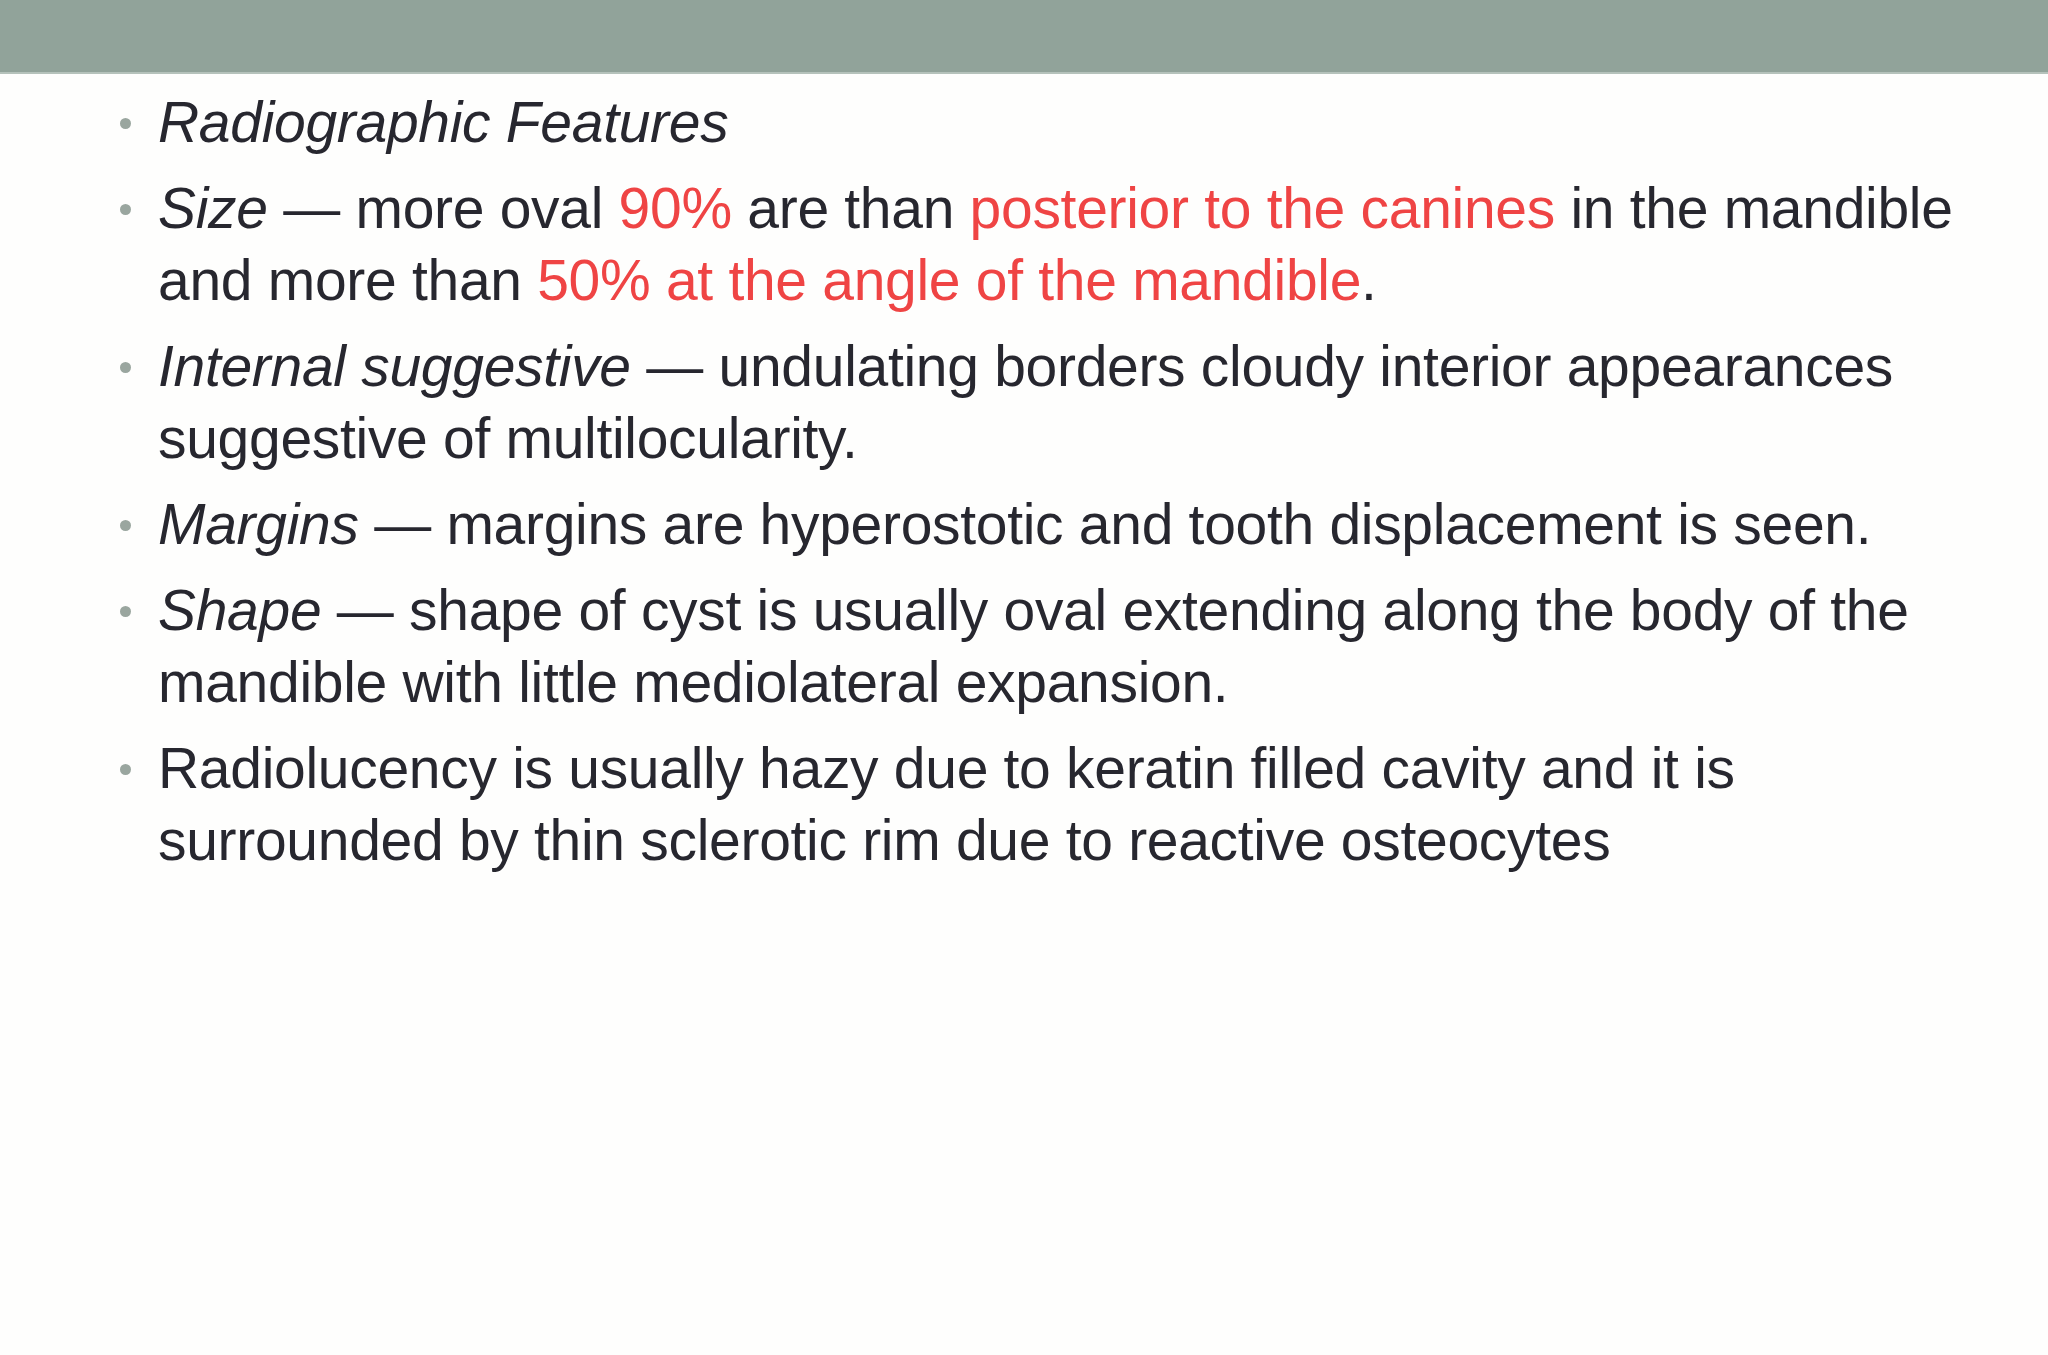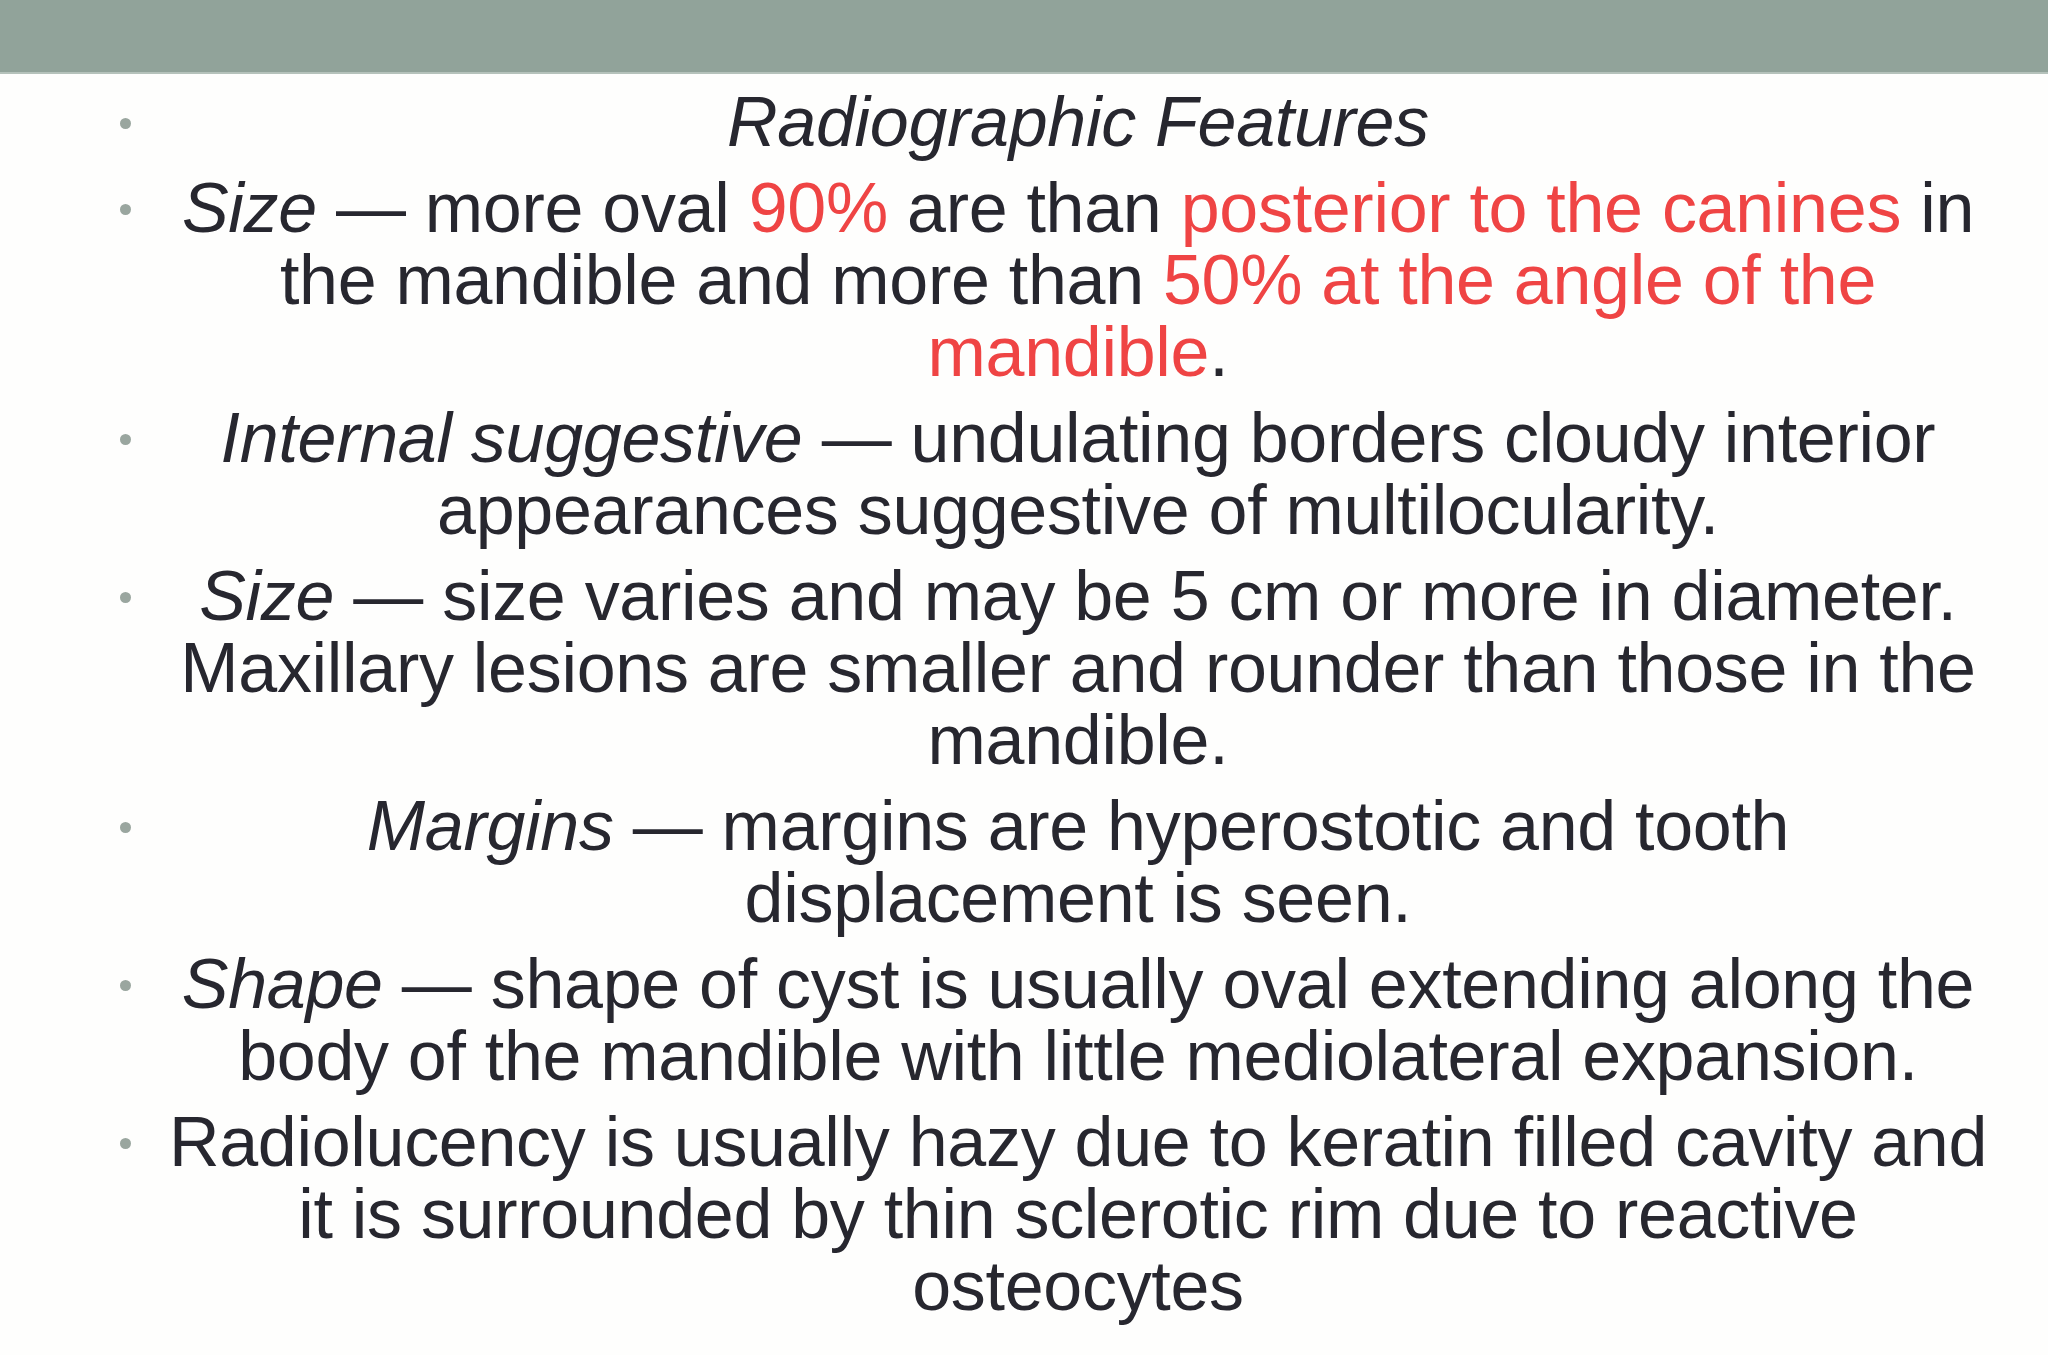--- a/index.html
+++ b/index.html
@@ -15,25 +15,24 @@
       background: #91a39a;
       border-bottom: 2px solid #b5c2bb;
     }
     .content {
       position: absolute; left: 118px; top: 86px; width: 1880px;
     }
     ul.bullets { list-style: none; margin: 0; padding: 0; }
     li.item {
       position: relative;
       padding-left: 40px;
-      font-size: 70px;
+      font-size: 57px;
       line-height: 72px;
       margin-bottom: 14px;
       letter-spacing: -0.3px;
-      text-align: center;
     }
     li.item .dot {
       position: absolute; left: 2px; top: 32px;
       width: 11px; height: 11px; border-radius: 50%;
       background: #9aa69f;
     }
     .it { font-style: italic; }
     .red { color: #ef4444; }
   </style>
 </head>
@@ -51,24 +50,20 @@
     <li class="item">
       <span class="dot"></span>
       <span class="it">Size</span><span> — more oval </span><span class="red">90%</span><span> are than </span><span class="red">posterior to the canines</span><span> in the mandible and more than </span><span class="red">50% at the angle of the mandible</span><span>.</span>
     </li>
 
     <li class="item">
       <span class="dot"></span>
       <span class="it">Internal suggestive</span><span> — undulating borders cloudy interior appearances suggestive of multilocularity.</span>
     </li>
 
-    <li class="item">
-      <span class="dot"></span>
-      <span class="it">Size</span><span> — size varies and may be 5 cm or more in diameter. Maxillary lesions are smaller and rounder than those in the mandible.</span>
-    </li>
 
     <li class="item">
       <span class="dot"></span>
       <span class="it">Margins</span><span> — margins are hyperostotic and tooth displacement is seen.</span>
     </li>
 
     <li class="item">
       <span class="dot"></span>
       <span class="it">Shape</span><span> — shape of cyst is usually oval extending along the body of the mandible with little mediolateral expansion.</span>
     </li>

